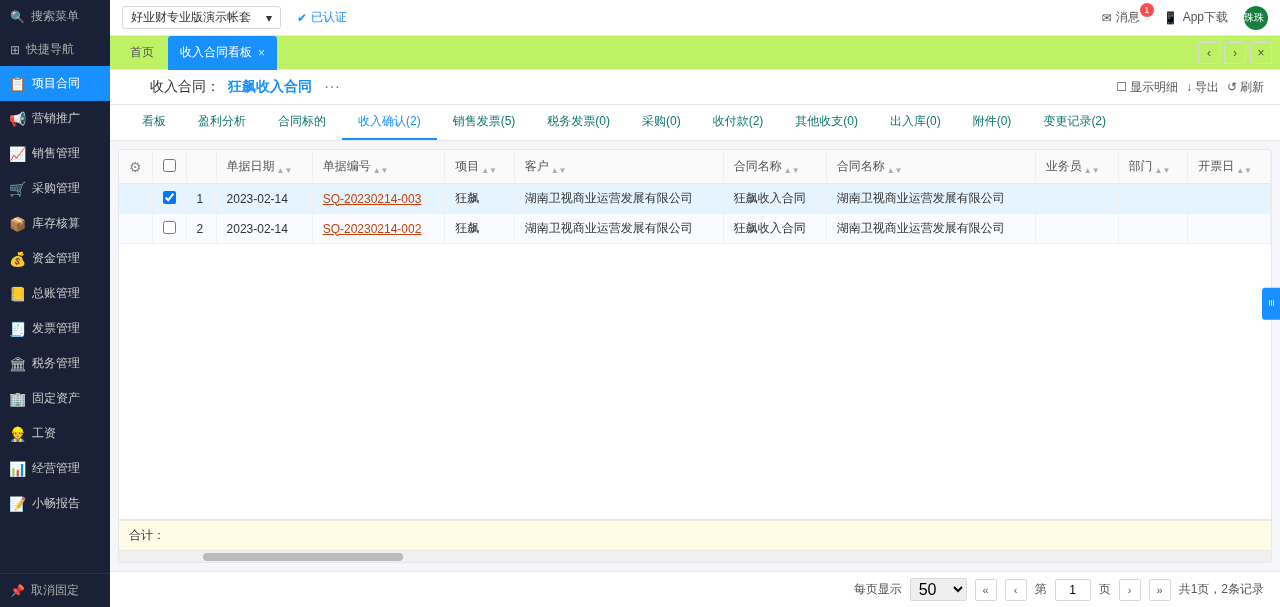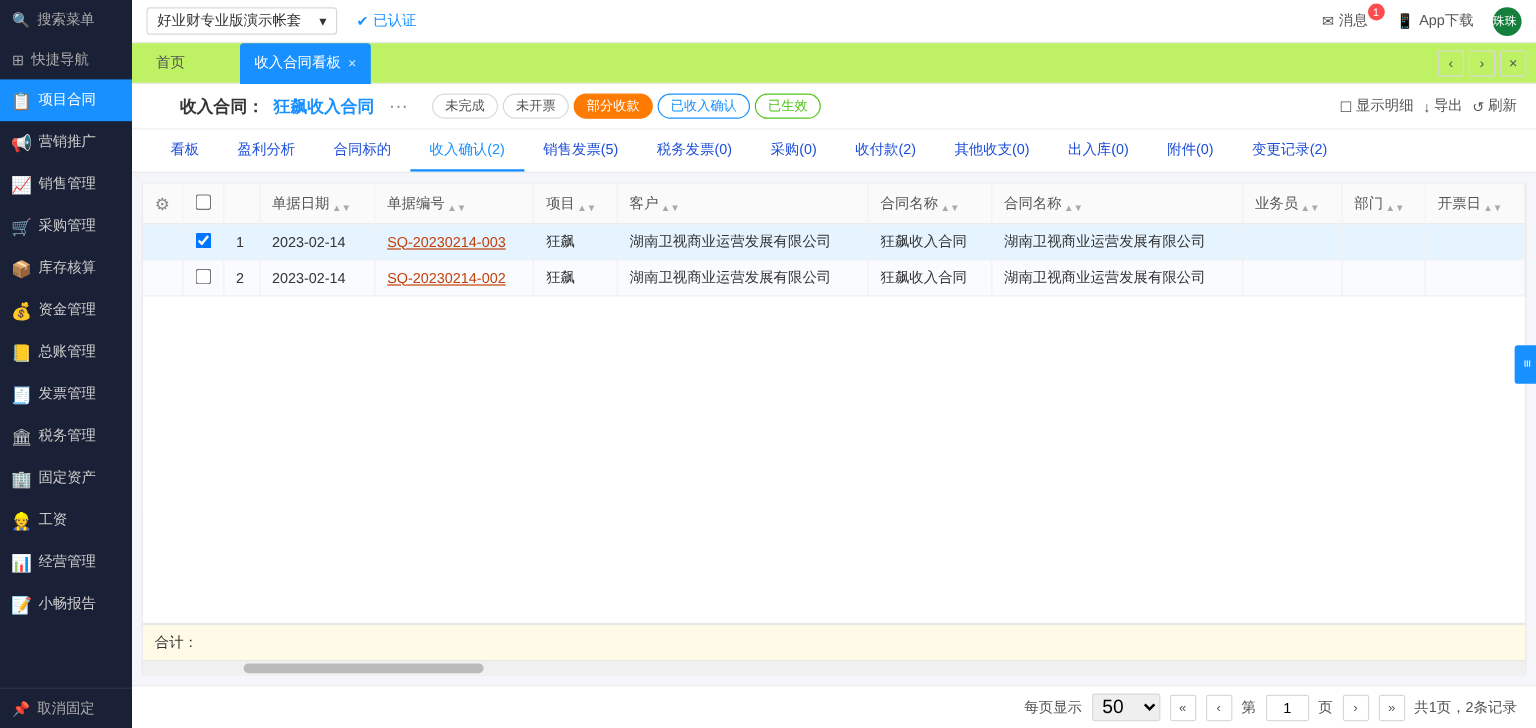--- a/index.html
+++ b/index.html
@@ -29,42 +29,42 @@
     .topbar-selector { display: flex; align-items: center; gap: 15px; border: 1px solid #d9d9d9; border-radius: 3px; padding: 2px 8px; font-size: 12px; color: #333; cursor: pointer; }
     .topbar-certified { display: flex; align-items: center; gap: 4px; color: #1890ff; font-size: 12px; margin-left: 8px; }
     .topbar-right { margin-left: auto; display: flex; align-items: center; gap: 16px; }
     .topbar-right-item { display: flex; align-items: center; gap: 4px; font-size: 12px; color: #555; cursor: pointer; position: relative; }
     .badge { background: #ff4d4f; color: #fff; border-radius: 50%; width: 14px; height: 14px; font-size: 9px; display: inline-flex; align-items: center; justify-content: center; position: absolute; top: -6px; right: -6px; }
     .topbar-avatar { width: 24px; height: 24px; border-radius: 50%; background: #15803d; display: flex; align-items: center; color: #fff; font-size: 10px; font-family: Liberation Serif, serif; }
 
     
     .tabbar { height: 34px; background: #bef264; border-bottom: 1px solid #e8e8e8; display: flex; align-items: center; padding: 0 8px; gap: 2px; }
     .tabbar-home { padding: 0 12px; font-size: 12px; color: #555; cursor: pointer; height: 34px; display: flex; align-items: center; }
-    .tabbar-tab { padding: 0 12px; font-size: 12px; background: #1890ff; color: #fff; cursor: pointer; height: 34px; display: flex; align-items: center; gap: 6px; border-radius: 3px 3px 0 0; margin-left: 32px; }
+    .tabbar-tab { padding: 0 12px; font-size: 12px; background: #1890ff; color: #fff; cursor: pointer; height: 34px; display: flex; align-items: center; gap: 6px; border-radius: 3px 3px 0 0; }
     .tabbar-tab .close { cursor: pointer; opacity: 0.8; }
     .tabbar-nav { margin-left: auto; display: flex; gap: 4px; }
     .tabbar-nav-btn { width: 22px; height: 22px; border: 1px solid #d9d9d9; display: flex; align-items: center; justify-content: center; cursor: pointer; border-radius: 2px; color: #555; font-size: 12px; }
 
     
     .content { flex: 1; background: #f5f6fa; overflow: hidden; display: flex; flex-direction: column; }
     .content-header { background: #fff; padding: 8px 16px; border-bottom: 1px solid #e8e8e8; display: flex; align-items: center; gap: 8px; }
-    .content-title { font-size: 14px; font-weight: bold; color: #333; padding-left: 24px; }
+    .content-title { font-size: 14px; font-weight: normal; color: #333; padding-left: 24px; }
     .content-title-sub { color: #1890ff; font-size: 14px; font-weight: bold; }
     .header-actions { display: flex; gap: 4px; margin-left: 8px; }
     .status-btn { padding: 2px 10px; border-radius: 12px; font-size: 11px; border: 1px solid #d9d9d9; cursor: pointer; color: #555; background: #fff; }
     .status-btn.partial { background: #ff7a00; color: #fff; border-color: #ff7a00; }
     .status-btn.confirmed { background: #fff; color: #1890ff; border-color: #1890ff; }
     .status-btn.active { background: #fff; color: #52c41a; border-color: #52c41a; }
     .header-right { margin-left: auto; display: flex; align-items: center; gap: 8px; }
     .header-right-btn { display: flex; align-items: center; gap: 3px; font-size: 12px; color: #555; cursor: pointer; }
     .more-btn { font-size: 16px; cursor: pointer; color: #888; padding: 0 4px; }
 
     
     .inner-tabs { background: #fff; border-bottom: 1px solid #e8e8e8; display: flex; padding: 0 16px; }
-    .inner-tab { padding: 8px 16px; font-size: 12px; color: #1d4ed8; cursor: pointer; border-bottom: 2px solid transparent; white-space: nowrap; }
+    .inner-tab { padding: 8px 16px; font-size: 12px; color: #0f766e; cursor: pointer; border-bottom: 2px solid transparent; white-space: nowrap; }
     .inner-tab.active { color: #1890ff; border-bottom-color: #1890ff; font-weight: 500; }
 
     
     .table-container { flex: 1; overflow: auto; background: #fff; margin: 8px; border: 1px solid #e8e8e8; border-radius: 3px; display: flex; flex-direction: column; }
     .data-table { width: 100%; border-collapse: collapse; font-size: 12px; }
     .data-table thead tr { background: #fafafa; border-bottom: 1px solid #e8e8e8; }
     .data-table th { padding: 8px 10px; text-align: left; color: #555; font-weight: 500; white-space: nowrap; border-right: 1px solid #f0f0f0; position: relative; }
     .data-table td { padding: 6px 10px; color: #333; border-bottom: 1px solid #f0f0f0; border-right: 1px solid #f0f0f0; white-space: nowrap; }
     .data-table tr.row-even { background: #f9fbff; }
     .data-table tr.row-selected { background: #e6f4ff; }
@@ -207,27 +207,20 @@
       <div class="tabbar-nav-btn">×</div>
     </div>
   </div>
 
   <div class="content">
 
     <div class="content-header">
       <span class="content-title">收入合同：</span>
       <span class="content-title-sub">狂飙收入合同</span>
       <span class="more-btn">···</span>
-      <div class="header-actions">
-        <button class="status-btn">未完成</button>
-        <button class="status-btn">未开票</button>
-        <button class="status-btn partial">部分收款</button>
-        <button class="status-btn confirmed">已收入确认</button>
-        <button class="status-btn active">已生效</button>
-      </div>
       <div class="header-right">
         <div class="header-right-btn">
           <span>☐</span>
           <span>显示明细</span>
         </div>
         <div class="header-right-btn">
           <span>↓</span>
           <span>导出</span>
         </div>
         <div class="header-right-btn">

